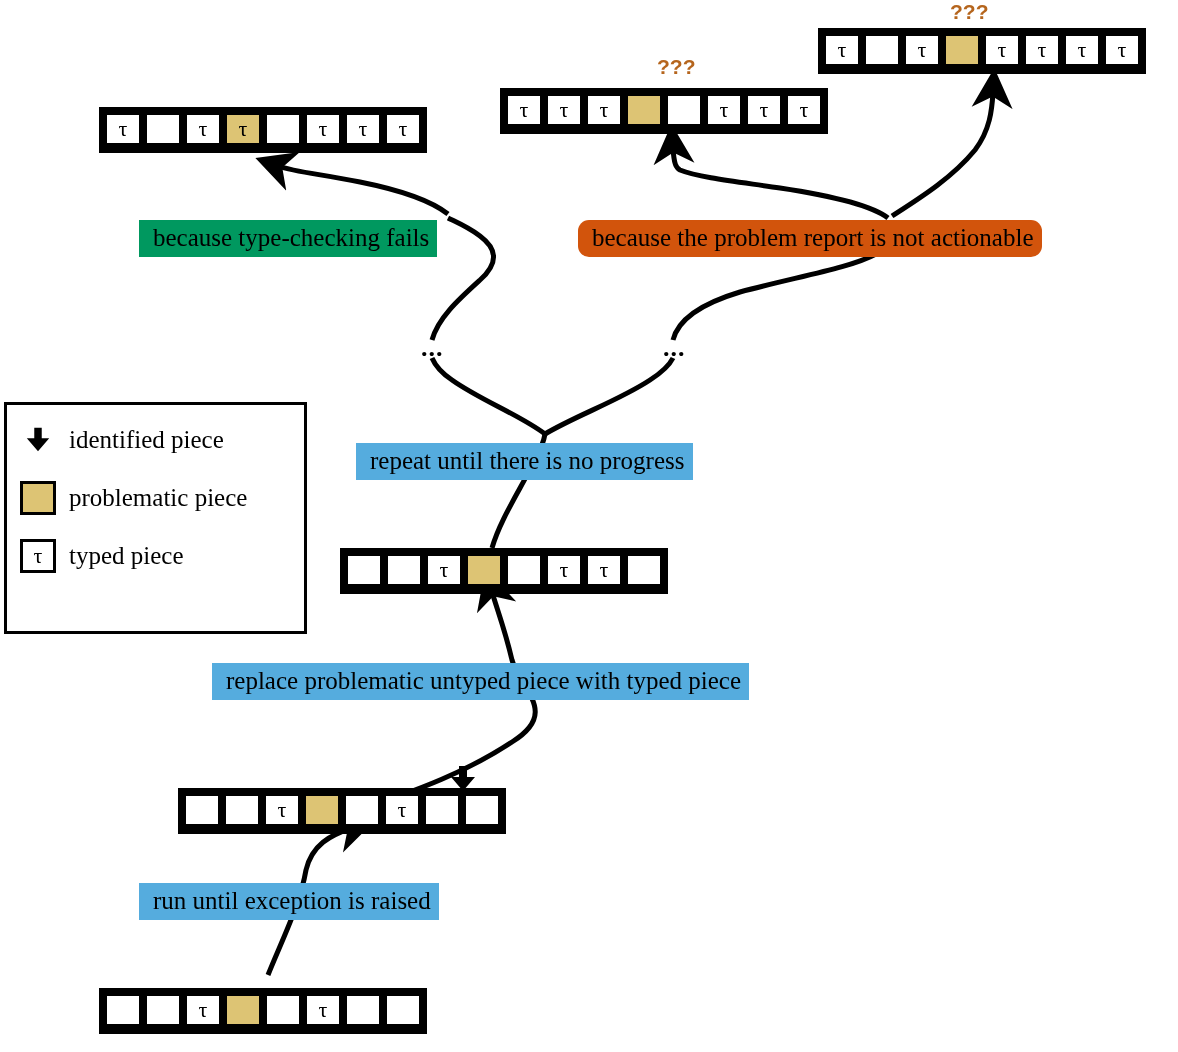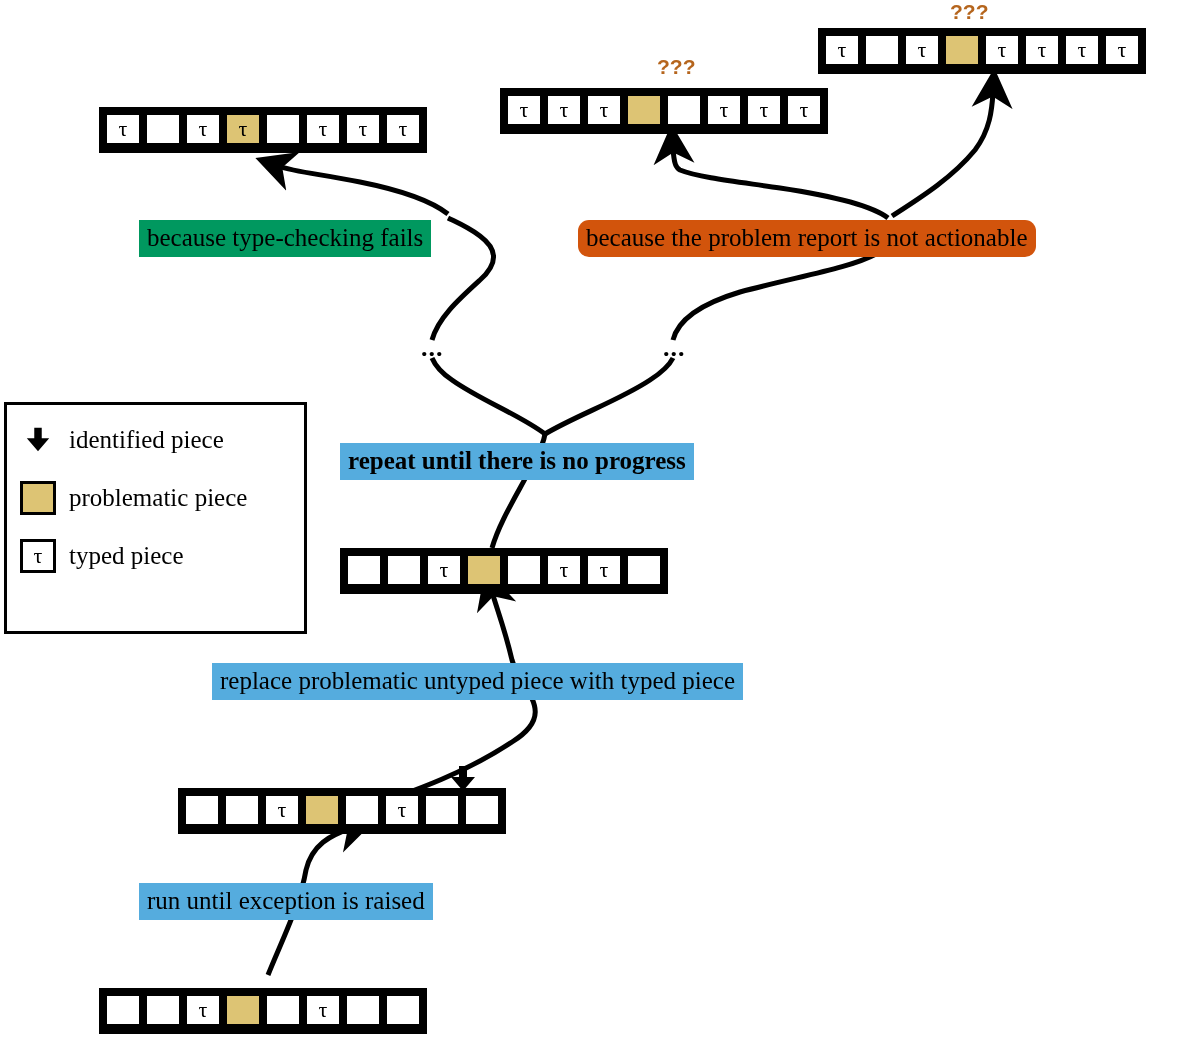--- a/index.html
+++ b/index.html
@@ -50,21 +50,21 @@
   }
   .cell:last-child { margin-right: 0; }
   .cell.problem { background: #ddc474; }
   
   .label {
     position: absolute;
     font-family: "Liberation Serif", "DejaVu Serif", serif;
     font-size: 25px;
     line-height: 34px;
     color: #000000;
-    padding: 1px 8px 2px 8px;
+    padding: 1px 8px 2px 14px;
     white-space: nowrap;
     z-index: 4;
   }
   .label.blue   { background: #55acde; }
   .label.green  { background: #00985f; }
   .label.orange { background: #d2540c; border-radius: 11px; }
   
   .qmark {
     position: absolute;
     font-family: "Liberation Sans", "DejaVu Sans", sans-serif;
@@ -238,21 +238,21 @@
     <div class="cell"></div>
     <div class="cell">τ</div>
     <div class="cell"></div>
     <div class="cell"></div>
   </div>
 
   <div class="label green" style="left:139px; top:220px;">because type-checking fails</div>
 
   <div class="label orange" style="left:578px; top:220px;">because the problem report is not actionable</div>
 
-  <div class="label blue" style="left:340px; top:443px;font-weight:bold;">repeat until there is no progress</div>
+  <div class="label blue" style="left:356px; top:443px;">repeat until there is no progress</div>
 
   <div class="label blue" style="left:212px; top:663px;">replace problematic untyped piece with typed piece</div>
 
   <div class="label blue" style="left:139px; top:883px;">run until exception is raised</div>
 
   <div class="qmark" style="left:657px; top:55px;">???</div>
 
   <div class="qmark" style="left:950px; top:0px;">???</div>
 
   <div class="ellipsis" style="left:421px; top:333px;">...</div>

